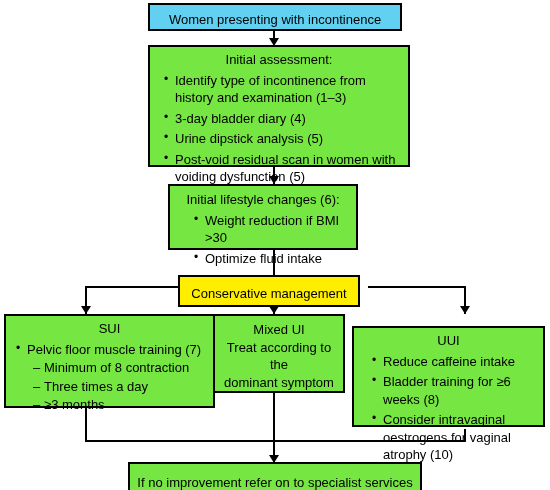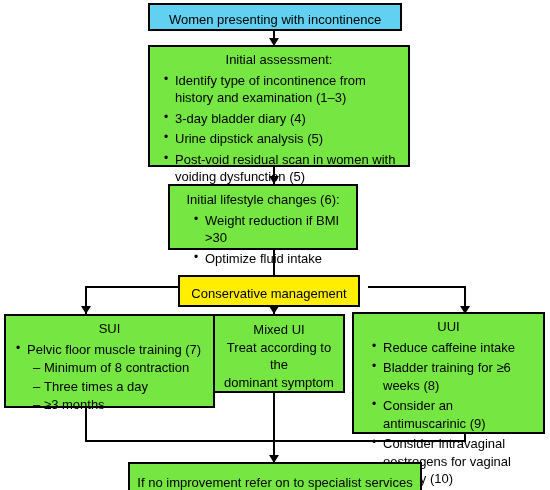--- a/index.html
+++ b/index.html
@@ -187,27 +187,26 @@
   </div>
 
   <div class="node green centered" style="left:213px; top:314px; width:132px; height:79px;">
     <div class="node-inner" style="justify-content:flex-start; padding-top:5px;">
       <span class="title">Mixed UI</span>
       <span class="title">Treat according to the</span>
       <span class="title">dominant symptom</span>
     </div>
   </div>
 
-  <div class="node green" style="left:352px; top:312px; width:193px; height:122px;">
+  <div class="node green" style="left:352px; top:326px; width:193px; height:101px;">
     <div class="node-inner">
       <span class="title">UUI</span>
       <ul class="bullets" style="padding-left:12px;">
         <li>Reduce caffeine intake</li>
         <li>Bladder training for ≥6 weeks (8)</li>
-        <li>Consider an antimuscarinic (9)</li>
         <li>Consider intravaginal oestrogens for vaginal atrophy (10)</li>
       </ul>
     </div>
   </div>
 
   <div class="node green centered" style="left:128px; top:462px; width:294px; height:36px;">
     <div class="node-inner">
       <span class="title">If no improvement refer on to specialist services</span>
     </div>
   </div>

